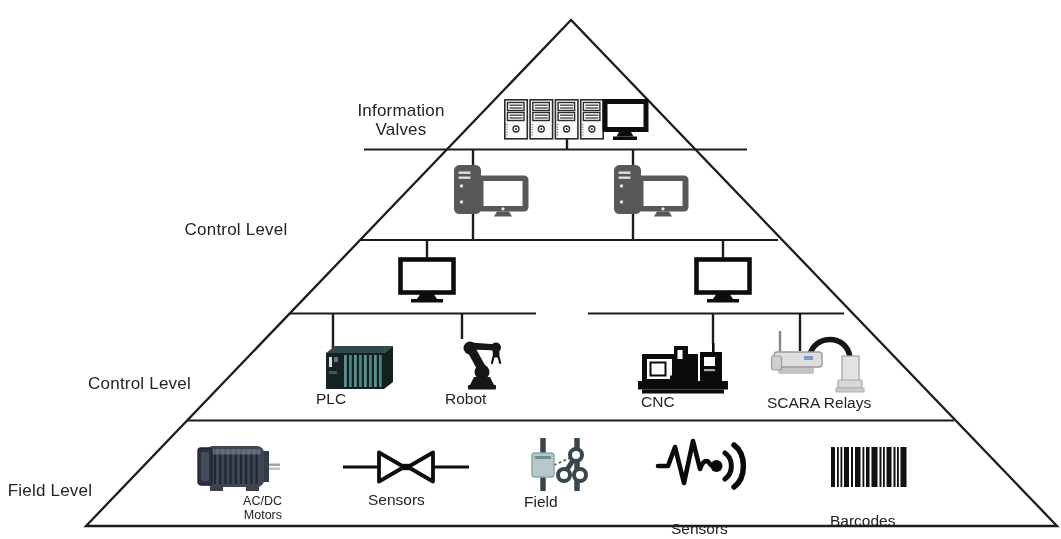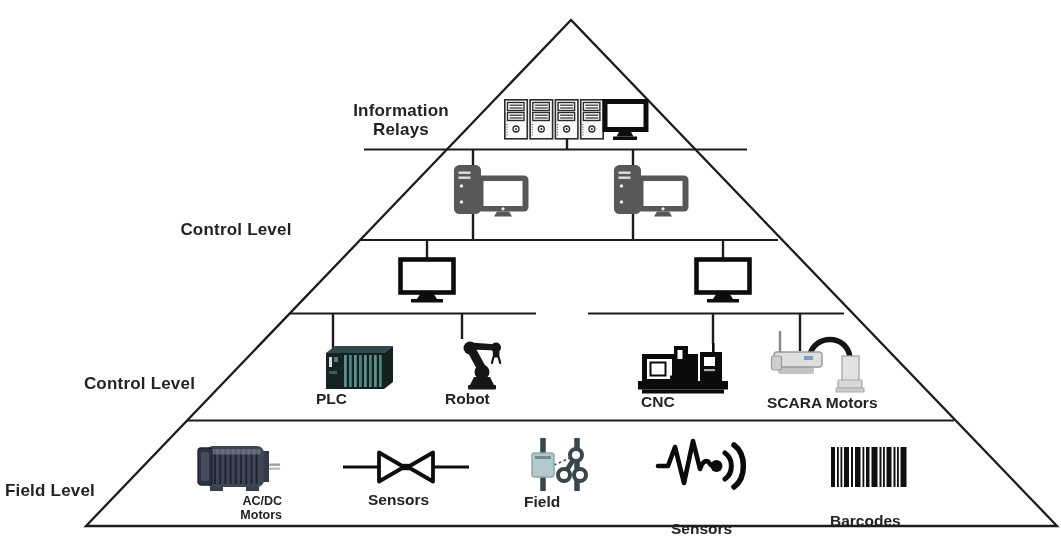--- a/index.html
+++ b/index.html
@@ -1,21 +1,21 @@
 <!DOCTYPE html>
 <html><head>
 <meta charset="utf-8">
 <style>
   html,body { margin:0; padding:0; background:#fff; }
   .stage {
     position:relative; width:1061px; height:539px; background:#ffffff;
     font-family:"Liberation Sans", sans-serif; overflow:hidden;
   }
   .abs { position:absolute; }
-  .lbl { position:absolute; font-weight:bold; color:#232323; }
+  .lbl { position:absolute; font-weight:normal; color:#232323; }
   .lvl-lbl { font-size:17px; line-height:19px; text-align:center; letter-spacing:0.2px; }
   .item-lbl { font-size:15.5px; line-height:17px; text-align:left; }
   .sm-lbl { font-size:12.5px; line-height:14px; text-align:right; }
   svg { display:block; }
 </style>
 </head>
 <body>
 
 <div class="stage">
 
@@ -44,21 +44,21 @@
       <line x1="462" y1="314" x2="462" y2="339" stroke-width="2.4"></line>
       <line x1="713" y1="314" x2="713" y2="344" stroke-width="2.4"></line>
       <line x1="800" y1="314" x2="800" y2="351" stroke-width="2.4"></line>
 
       <line x1="187" y1="420.5" x2="954" y2="420.5" stroke-width="2"></line>
     </g>
   </svg>
 
   <div class="lbl lvl-lbl" style="left:326px;top:101px;width:150px">
     <div>Information</div>
-    <div>Relays</div>
+    <div>Valves</div>
   </div>
 
   <svg class="abs" style="left:504px;top:99px" width="100" height="41" viewBox="0 0 100 41">
     <g>
       <g transform="translate(0,0)">
         <rect x="0.8" y="0.8" width="22.5" height="39" fill="#fafafa" stroke="#2b2b2b" stroke-width="1.6"></rect>
         <rect x="3.5" y="3.5" width="16.5" height="8" fill="#fff" stroke="#2b2b2b" stroke-width="1.4"></rect>
         <line x1="5.5" y1="6.2" x2="18.5" y2="6.2" stroke="#2b2b2b" stroke-width="1.2"></line>
         <line x1="5.5" y1="9" x2="18.5" y2="9" stroke="#2b2b2b" stroke-width="1.2"></line>
         <rect x="3.5" y="13.5" width="16.5" height="8" fill="#fff" stroke="#2b2b2b" stroke-width="1.4"></rect>
@@ -216,21 +216,21 @@
     <line x1="10" y1="3" x2="10" y2="26" stroke="#8a8a8a" stroke-width="2.5"></line>
     <path d="M40,27 C44,7 76,5 80,29" fill="none" stroke="#151515" stroke-width="5.5"></path>
     <rect x="8" y="39" width="36" height="7" rx="2" fill="#c4c4c4"></rect>
     <rect x="4" y="24" width="48" height="15" rx="3" fill="#dedede" stroke="#9b9b9b" stroke-width="1.4"></rect>
     <rect x="1.5" y="28" width="10" height="14" rx="2" fill="#cfcfcf" stroke="#9b9b9b" stroke-width="1.2"></rect>
     <rect x="34" y="28" width="9" height="4" fill="#7e9cc9"></rect>
     <rect x="72" y="28" width="17" height="26" fill="#e2e2e2" stroke="#a5a5a5" stroke-width="1.3"></rect>
     <rect x="68" y="52" width="24" height="8" rx="1.5" fill="#d8d8d8" stroke="#a5a5a5" stroke-width="1.2"></rect>
     <rect x="66" y="60" width="28" height="4" fill="#cccccc" stroke="#ababab" stroke-width="1"></rect>
   </svg>
-  <div class="lbl item-lbl" style="left:767px;top:394px;width:140px">SCARA Motors</div>
+  <div class="lbl item-lbl" style="left:767px;top:394px;width:140px">SCARA Relays</div>
 
   <div class="lbl lvl-lbl" style="left:0px;top:481px;width:100px">Field Level</div>
 
   <svg class="abs" style="left:194px;top:441px" width="88" height="52" viewBox="0 0 88 52">
     <rect x="16" y="44.5" width="13" height="5.5" fill="#39404e"></rect>
     <rect x="52" y="44.5" width="13" height="5.5" fill="#39404e"></rect>
     <rect x="66" y="10" width="9" height="31" fill="#333a48"></rect>
     <rect x="75" y="22.5" width="11" height="2.4" fill="#9aa0ab"></rect>
     <rect x="75" y="26.5" width="11" height="2.4" fill="#b9bec7"></rect>
     <rect x="12" y="5" width="58" height="41" rx="7" fill="#3e4554"></rect>

